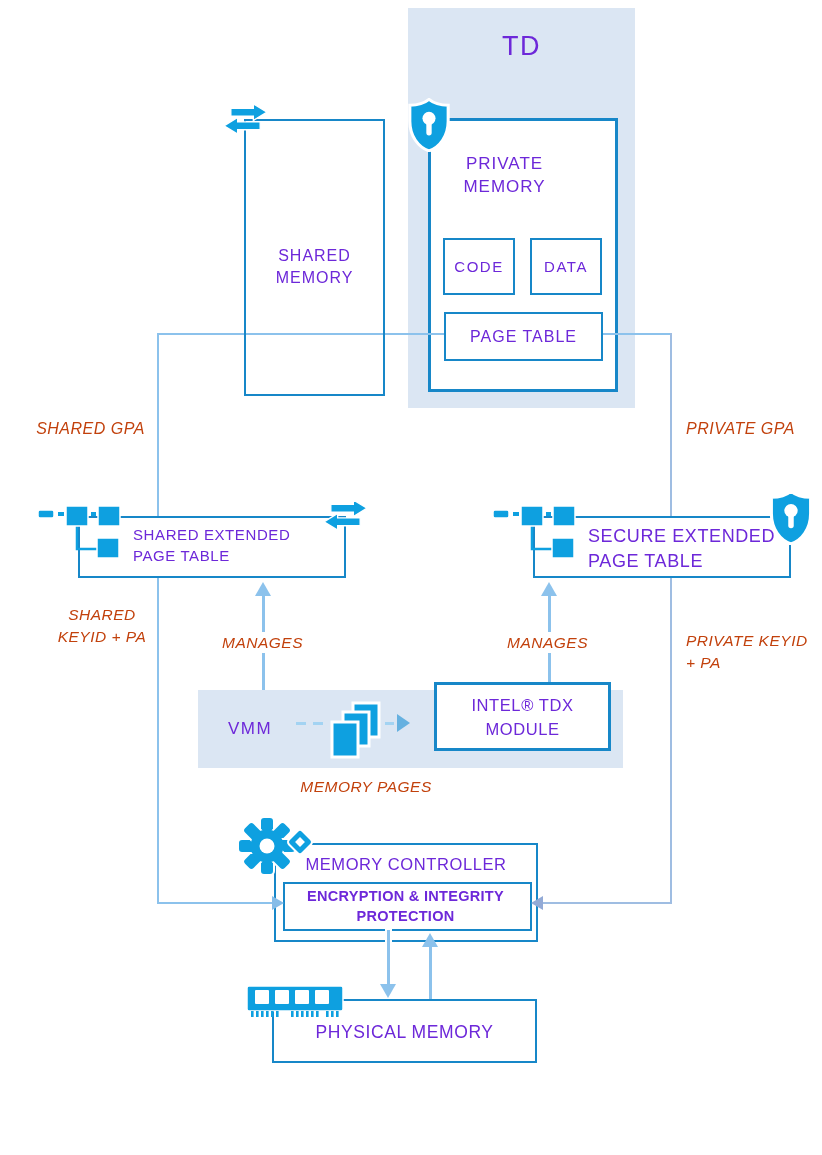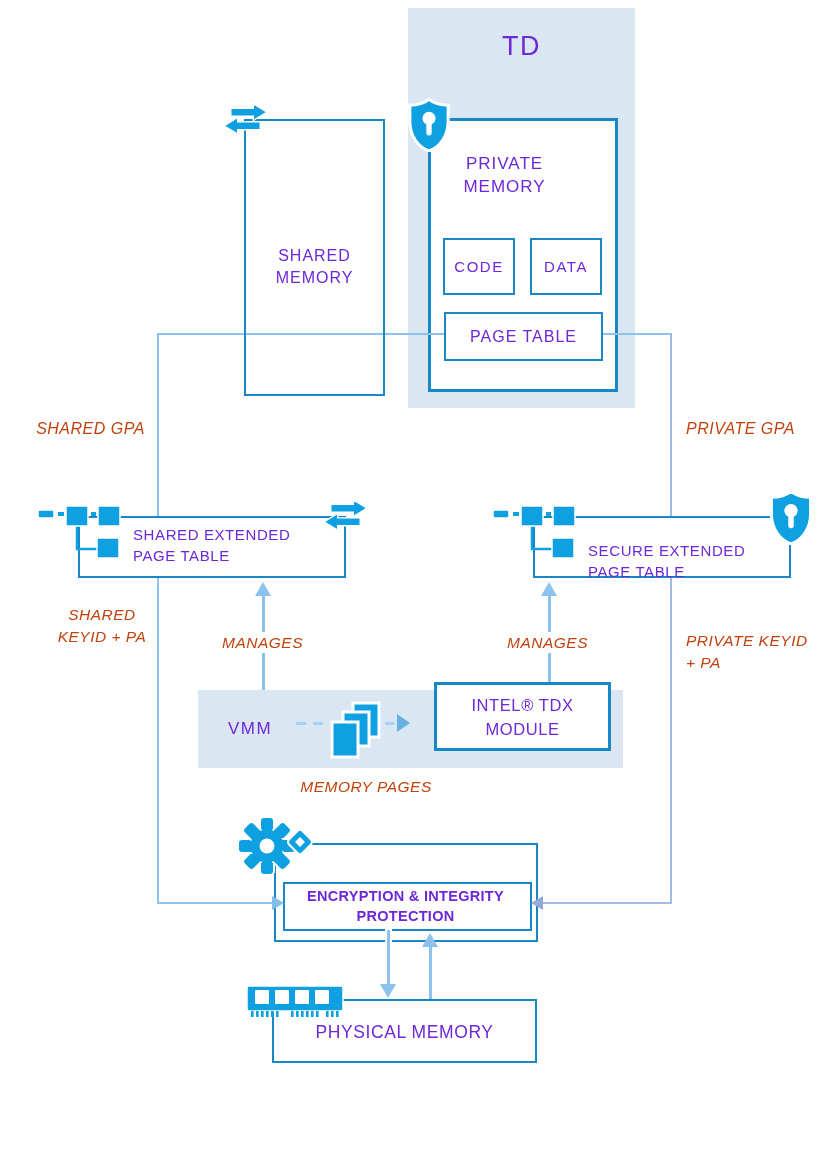--- a/index.html
+++ b/index.html
@@ -60,21 +60,21 @@
   <div class="t" style="left:444px;top:326px;width:159px;font-size:16px;">PAGE TABLE</div>
 
   <div class="t t--lbl" style="left:28px;top:418px;width:125px;font-size:16px;">SHARED GPA</div>
   <div class="t t--lbl t--left" style="left:686px;top:418px;width:130px;font-size:16px;">PRIVATE GPA</div>
 
   <div class="bx" style="left:78px;top:516px;width:268px;height:62px;"></div>
   <div class="t t--left" style="left:133px;top:524px;width:210px;font-size:15px;letter-spacing:0.6px;line-height:1.4;">SHARED EXTENDED
 PAGE TABLE</div>
 
   <div class="bx" style="left:533px;top:516px;width:258px;height:62px;"></div>
-  <div class="t t--left" style="left:588px;top:540px;width:200px;font-size:15px;letter-spacing:0.6px;line-height:1.4;">SECURE EXTENDED
+  <div class="t t--left" style="left:588px;top:524px;width:200px;font-size:18px;letter-spacing:0.6px;line-height:1.4;">SECURE EXTENDED
 PAGE TABLE</div>
 
   <div class="t t--lbl" style="left:42px;top:604px;width:120px;font-size:15.5px;line-height:1.45;">SHARED
 KEYID + PA</div>
   <div class="t t--lbl t--left" style="left:686px;top:630px;width:140px;font-size:15.5px;line-height:1.45;">PRIVATE KEYID
 + PA</div>
 
   <div class="t t--lbl t--white" style="left:218px;top:632px;font-size:15.5px;">MANAGES</div>
   <div class="t t--lbl t--white" style="left:503px;top:632px;font-size:15.5px;">MANAGES</div>
 
@@ -93,20 +93,21 @@
   <div class="abs" style="left:385px;top:722px;width:9px;height:3px;background:#a3d3f2;"></div>
   <div class="ah" style="left:397px;top:714px;border-top:9px solid transparent;border-bottom:9px solid transparent;border-left:13px solid #66b1e0;"></div>
 
   <div class="bx bx--thick" style="left:434px;top:682px;width:177px;height:69px;"></div>
   <div class="t" style="left:434px;top:694px;width:177px;font-size:16.5px;letter-spacing:0.6px;line-height:1.45;">INTEL® TDX
 MODULE</div>
 
   <div class="t t--lbl" style="left:286px;top:776px;width:160px;font-size:15.5px;">MEMORY PAGES</div>
 
   <div class="bx" style="left:274px;top:843px;width:264px;height:99px;"></div>
+  <div class="t" style="left:274px;top:853px;width:264px;font-size:16.5px;letter-spacing:0.6px;">MEMORY CONTROLLER</div>
   <div class="bx" style="left:283px;top:882px;width:249px;height:49px;"></div>
   <div class="t" style="left:283px;top:887px;width:245px;font-size:14.5px;font-weight:bold;letter-spacing:0.3px;line-height:1.35;">ENCRYPTION &amp; INTEGRITY
 PROTECTION</div>
 
   <div class="ah" style="left:272px;top:896px;border-top:7px solid transparent;border-bottom:7px solid transparent;border-left:12px solid #85bce8;"></div>
   <div class="ah" style="left:531px;top:896px;border-top:7px solid transparent;border-bottom:7px solid transparent;border-right:12px solid #93aad6;"></div>
 
   <div class="ln" style="left:387px;top:930px;width:3px;height:56px;box-shadow:0 0 0 2px #fff;"></div>
   <div class="ah" style="left:380px;top:984px;border-left:8px solid transparent;border-right:8px solid transparent;border-top:14px solid #8cc2ec;"></div>
   <div class="ln" style="left:429px;top:946px;width:3px;height:53px;box-shadow:0 0 0 2px #fff;"></div>

